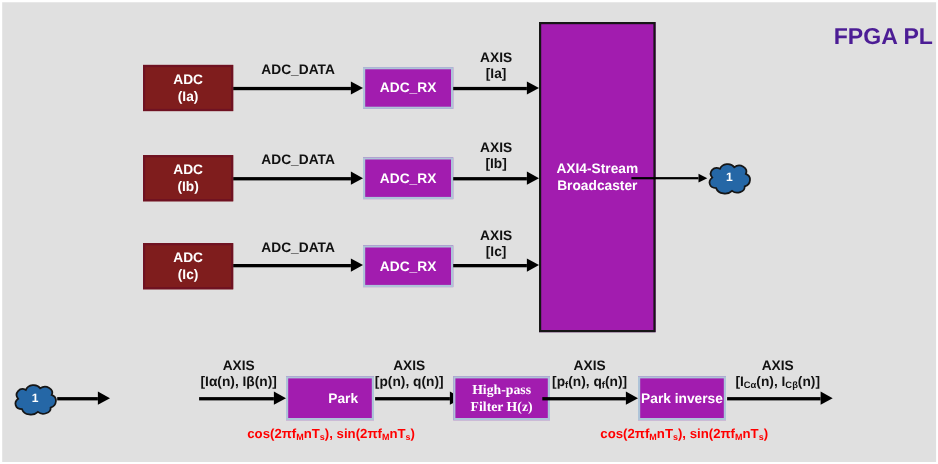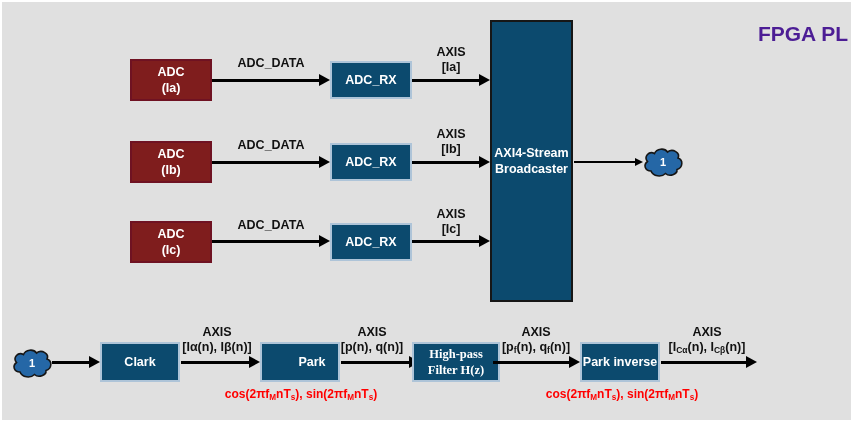--- a/index.html
+++ b/index.html
@@ -14,21 +14,21 @@
   .block {
     position: absolute;
     display: flex; flex-direction: column;
     align-items: center; justify-content: center;
     box-sizing: border-box;
     color: #ffffff; font-weight: bold;
     font-size: 12.5px; line-height: 16px;
     text-align: center; white-space: nowrap;
   }
   .block.red  { background: #7f1d1d; border: 2px solid #6f1222; }
-  .block.blue { background: #0c4a6e; border: 2px solid #aec4d8; }
+  .block.blue { background: #a21caf; border: 2px solid #aec4d8; }
   .block.blue.dark-border { border: 2px solid #161616; }
   .arrow { position: absolute; height: 3px; background: #000000; }
   .arrow::after {
     content: ""; position: absolute; left: 100%; top: 50%;
     margin-top: -6.5px; width: 0; height: 0;
     border-left: 11px solid #000000;
     border-top: 6.5px solid transparent;
     border-bottom: 6.5px solid transparent;
   }
   .arrow.thin { height: 2px; }
@@ -109,21 +109,21 @@
   <div class="lbl" style="left:271px; top:218px;">ADC_DATA</div>
   <div class="block blue" style="left:330px; top:223px; width:82px; height:38px;">
     <span>ADC_RX</span>
   </div>
   <div class="arrow" style="left:412px; top:240px; width:67px;"></div>
   <div class="lbl" style="left:451px; top:207px;">
     <span>AXIS</span>
     <span>[Ic]</span>
   </div>
 
-  <div class="block blue dark-border" style="left:490px; top:20px; width:83px; height:282px;">
+  <div class="block blue dark-border" style="left:490px; top:20px; width:106px; height:282px;">
     <span>AXI4-Stream</span>
     <span>Broadcaster</span>
   </div>
   <div class="arrow thin" style="left:574px; top:161px; width:61px;"></div>
 
   <div class="cloud" style="left:641px; top:146px;">
     <svg viewBox="0 0 44 33">
       <path d="M 10,25 C 4,25 2,19 6.5,15.5 C 2.5,10.5 8,4.5 13.5,7.5 C 15.5,2.5 23.5,1.5 26.5,6 C 32,2 39.5,7 37,12 C 42.5,14 42,21.5 36,23.5 C 36.5,28.5 28.5,31 24.5,27.5 C 20.5,31.5 12,30.5 10,25 Z" fill="#2567a6" stroke="#161616" stroke-width="1.6"></path>
     </svg>
     <span class="num">1</span>
@@ -131,23 +131,20 @@
 
   <div class="cloud" style="left:10px; top:347px;">
     <svg viewBox="0 0 44 33">
       <path d="M 10,25 C 4,25 2,19 6.5,15.5 C 2.5,10.5 8,4.5 13.5,7.5 C 15.5,2.5 23.5,1.5 26.5,6 C 32,2 39.5,7 37,12 C 42.5,14 42,21.5 36,23.5 C 36.5,28.5 28.5,31 24.5,27.5 C 20.5,31.5 12,30.5 10,25 Z" fill="#2567a6" stroke="#161616" stroke-width="1.6"></path>
     </svg>
     <span class="num">1</span>
   </div>
 
   <div class="arrow" style="left:52px; top:361px; width:37px;"></div>
 
-  <div class="block blue" style="left:100px; top:342px; width:80px; height:40px;">
-    <span>Clark</span>
-  </div>
 
   <div class="arrow" style="left:181px; top:361px; width:68px;"></div>
   <div class="lbl" style="left:217px; top:325px;">
     <span>AXIS</span>
     <span>[Iα(n), Iβ(n)]</span>
   </div>
 
   <div class="block blue" style="left:260px; top:342px; width:80px; height:40px;padding-left:24px;">
     <span>Park</span>
   </div>

